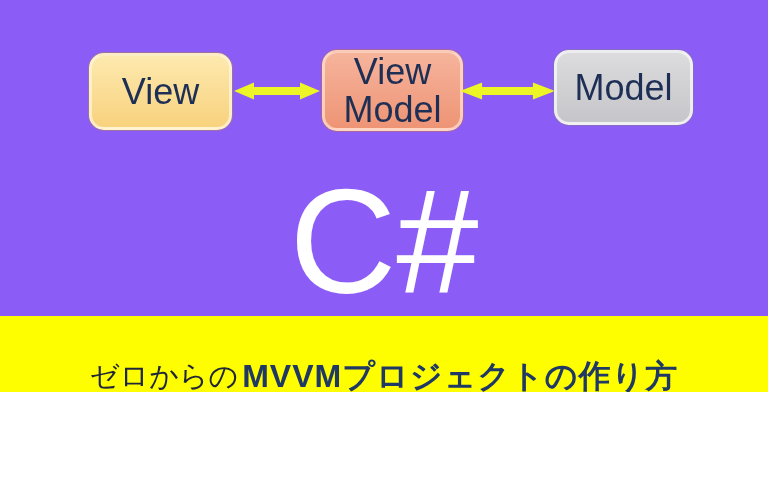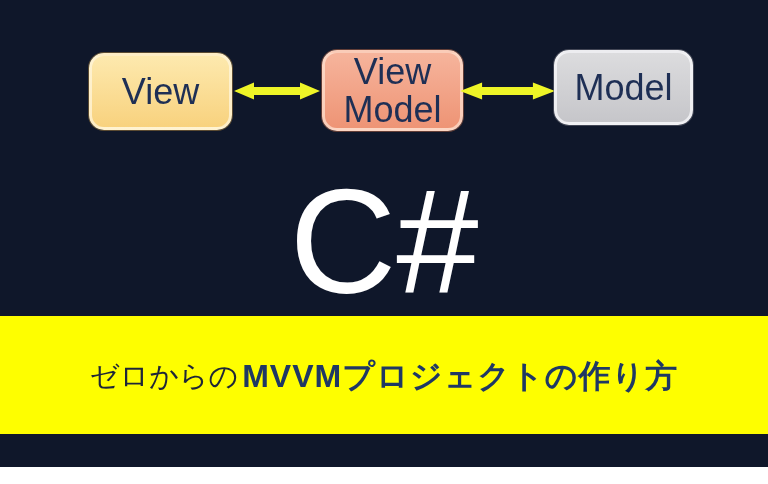--- a/index.html
+++ b/index.html
@@ -1,19 +1,19 @@
 <!DOCTYPE html>
 <html><head>
 <meta charset="utf-8">
 <style>
   html,body{margin:0;padding:0;}
   .canvas{
     position:relative;
-    width:768px;height:467px;
-    background:#0f172a;
+    width:768px;height:392px;
+    background:#8b5cf6;
     overflow:hidden;
     font-family:"Liberation Sans", sans-serif;
   }
   
   .box{
     position:absolute;
     display:flex;align-items:center;justify-content:center;
     border-radius:15px;
     text-align:center;
     color:#1E2F55;

